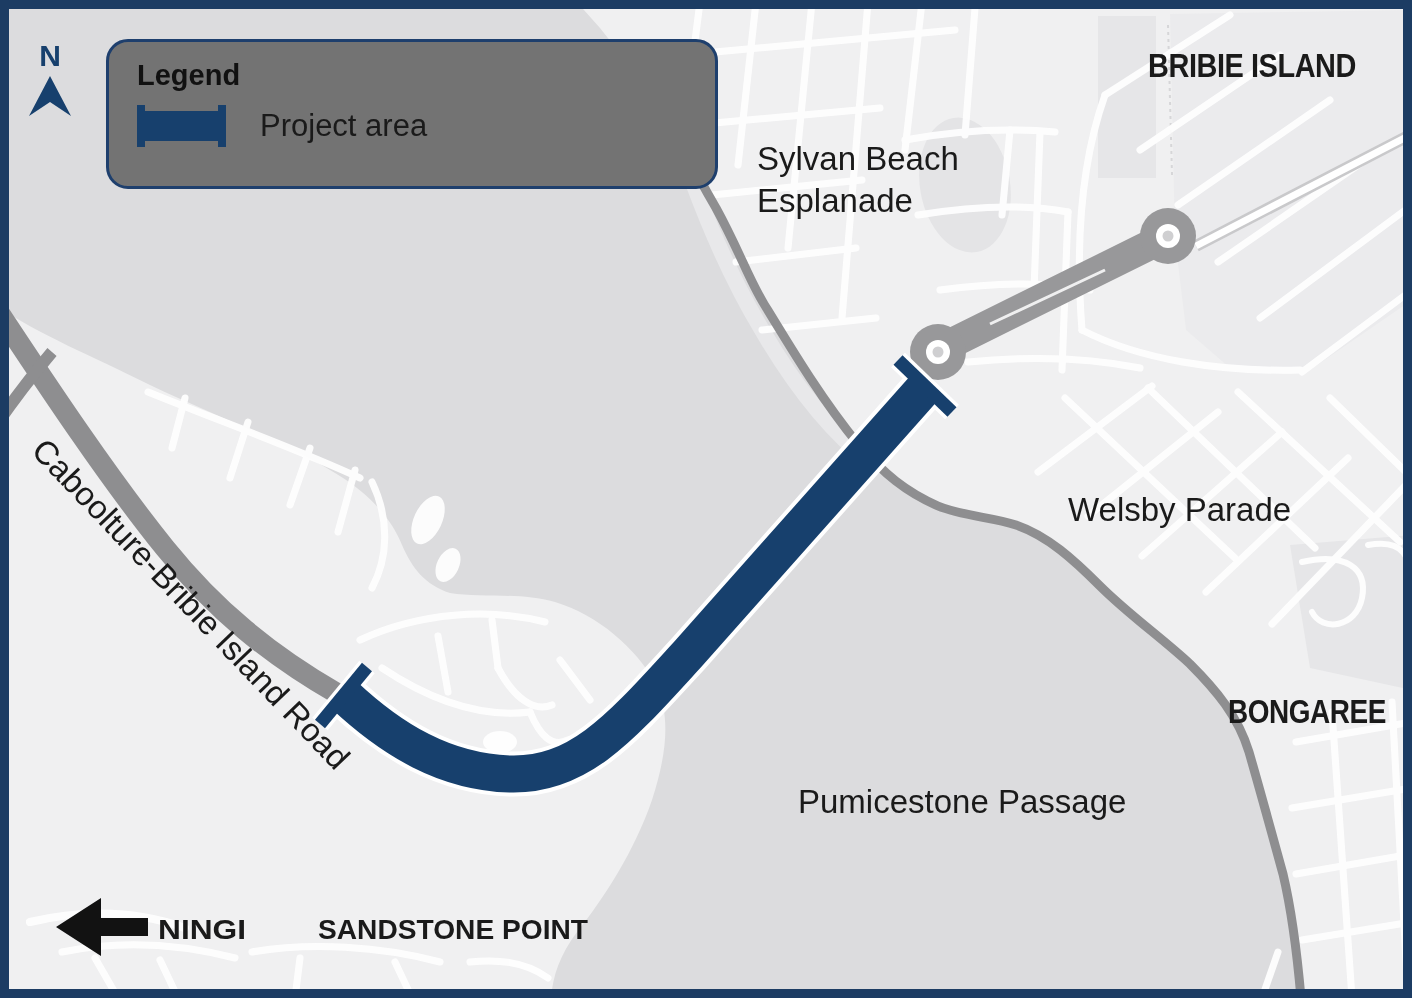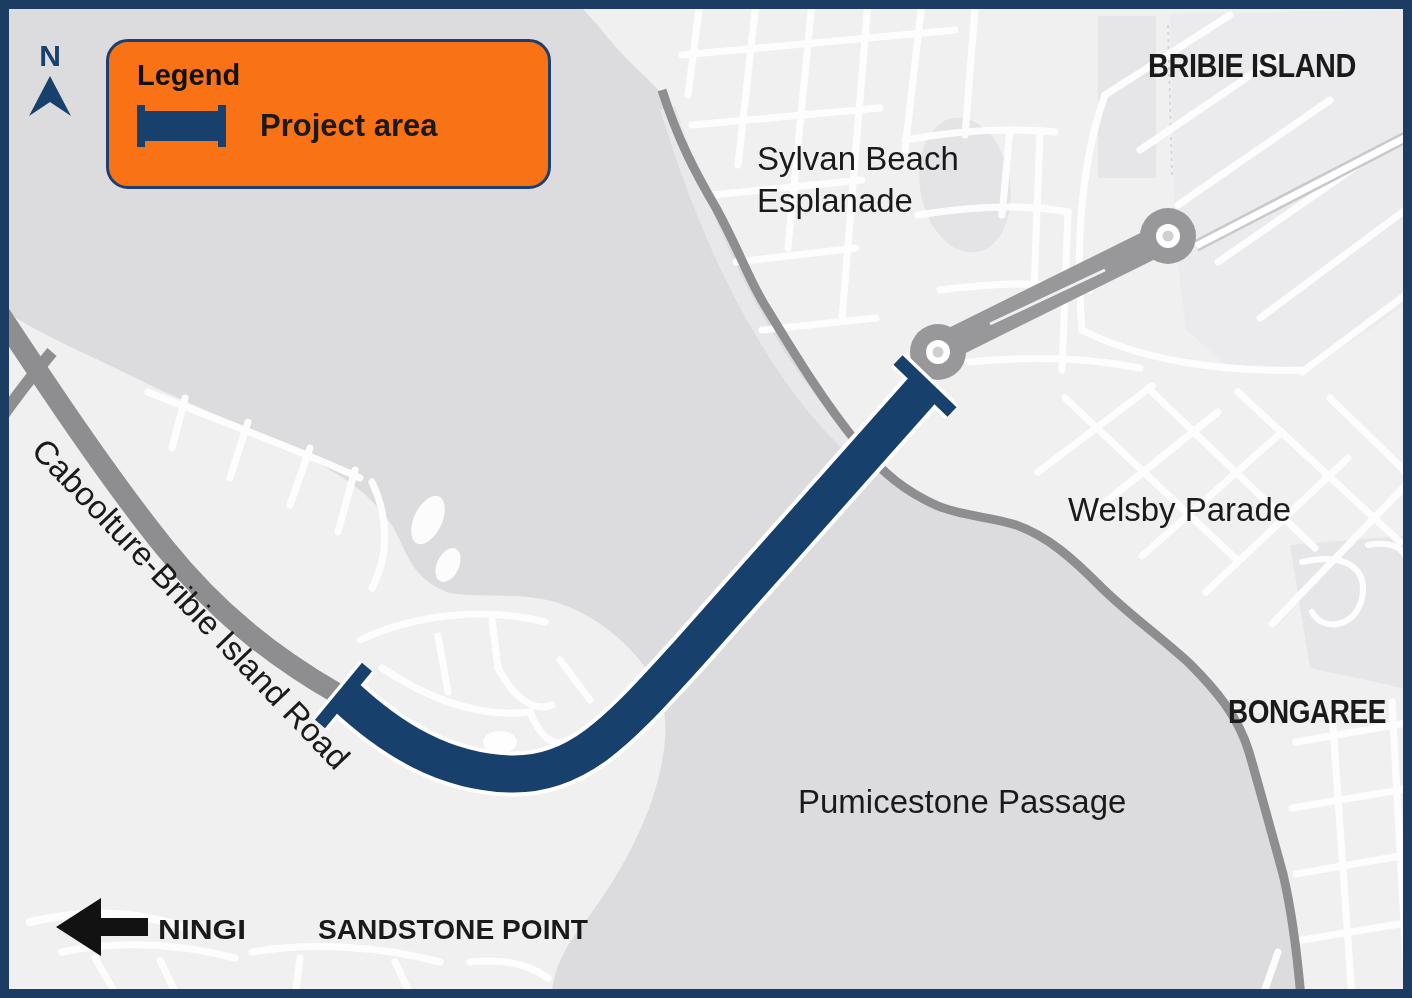--- a/index.html
+++ b/index.html
@@ -8,30 +8,30 @@
   .map-svg{position:absolute;left:0;top:0;}
 
   
   .t{font-family:"Liberation Sans","DejaVu Sans",sans-serif;fill:#1a1a1a;}
   .t-reg{font-size:33px;font-weight:400;}
   .t-bold{font-size:33px;font-weight:700;letter-spacing:-0.5px;}
   .t-bold-sm{font-size:28px;font-weight:700;}
   .t-compass{font-size:30px;font-weight:700;fill:#17406d;}
 
   
-  .legend{position:absolute;left:106px;top:39px;width:445px;height:150px;background:#f97316;
+  .legend{position:absolute;left:106px;top:39px;width:612px;height:150px;background:#737373;
           border:3px solid #1e3f6d;border-radius:22px;box-sizing:border-box;z-index:5;}
   .legend-title{margin:17px 0 0 28px;font-size:29px;font-weight:700;color:#111;}
   .legend-item{display:flex;align-items:center;margin:13px 0 0 28px;}
   .legend-sym{position:relative;width:89px;height:42px;flex:0 0 auto;}
   .legend-sym .cap{position:absolute;top:0;width:8px;height:42px;background:#17406d;}
   .legend-sym .cap.left{left:0;}
   .legend-sym .cap.right{right:0;}
   .legend-sym .bar{position:absolute;left:4px;right:4px;top:6px;height:30px;background:#17406d;}
-  .legend-label{margin-left:34px;font-size:31px;color:#1a1a1a;font-weight:bold;}
+  .legend-label{margin-left:34px;font-size:31px;color:#1a1a1a;}
 </style>
 </head>
 <body>
 
 <div class="map-wrap">
 
   <svg class="map-svg" width="1412" height="998" viewBox="0 0 1412 998">
 
     <rect x="0" y="0" width="1412" height="998" fill="#dcdcde"></rect>
 

